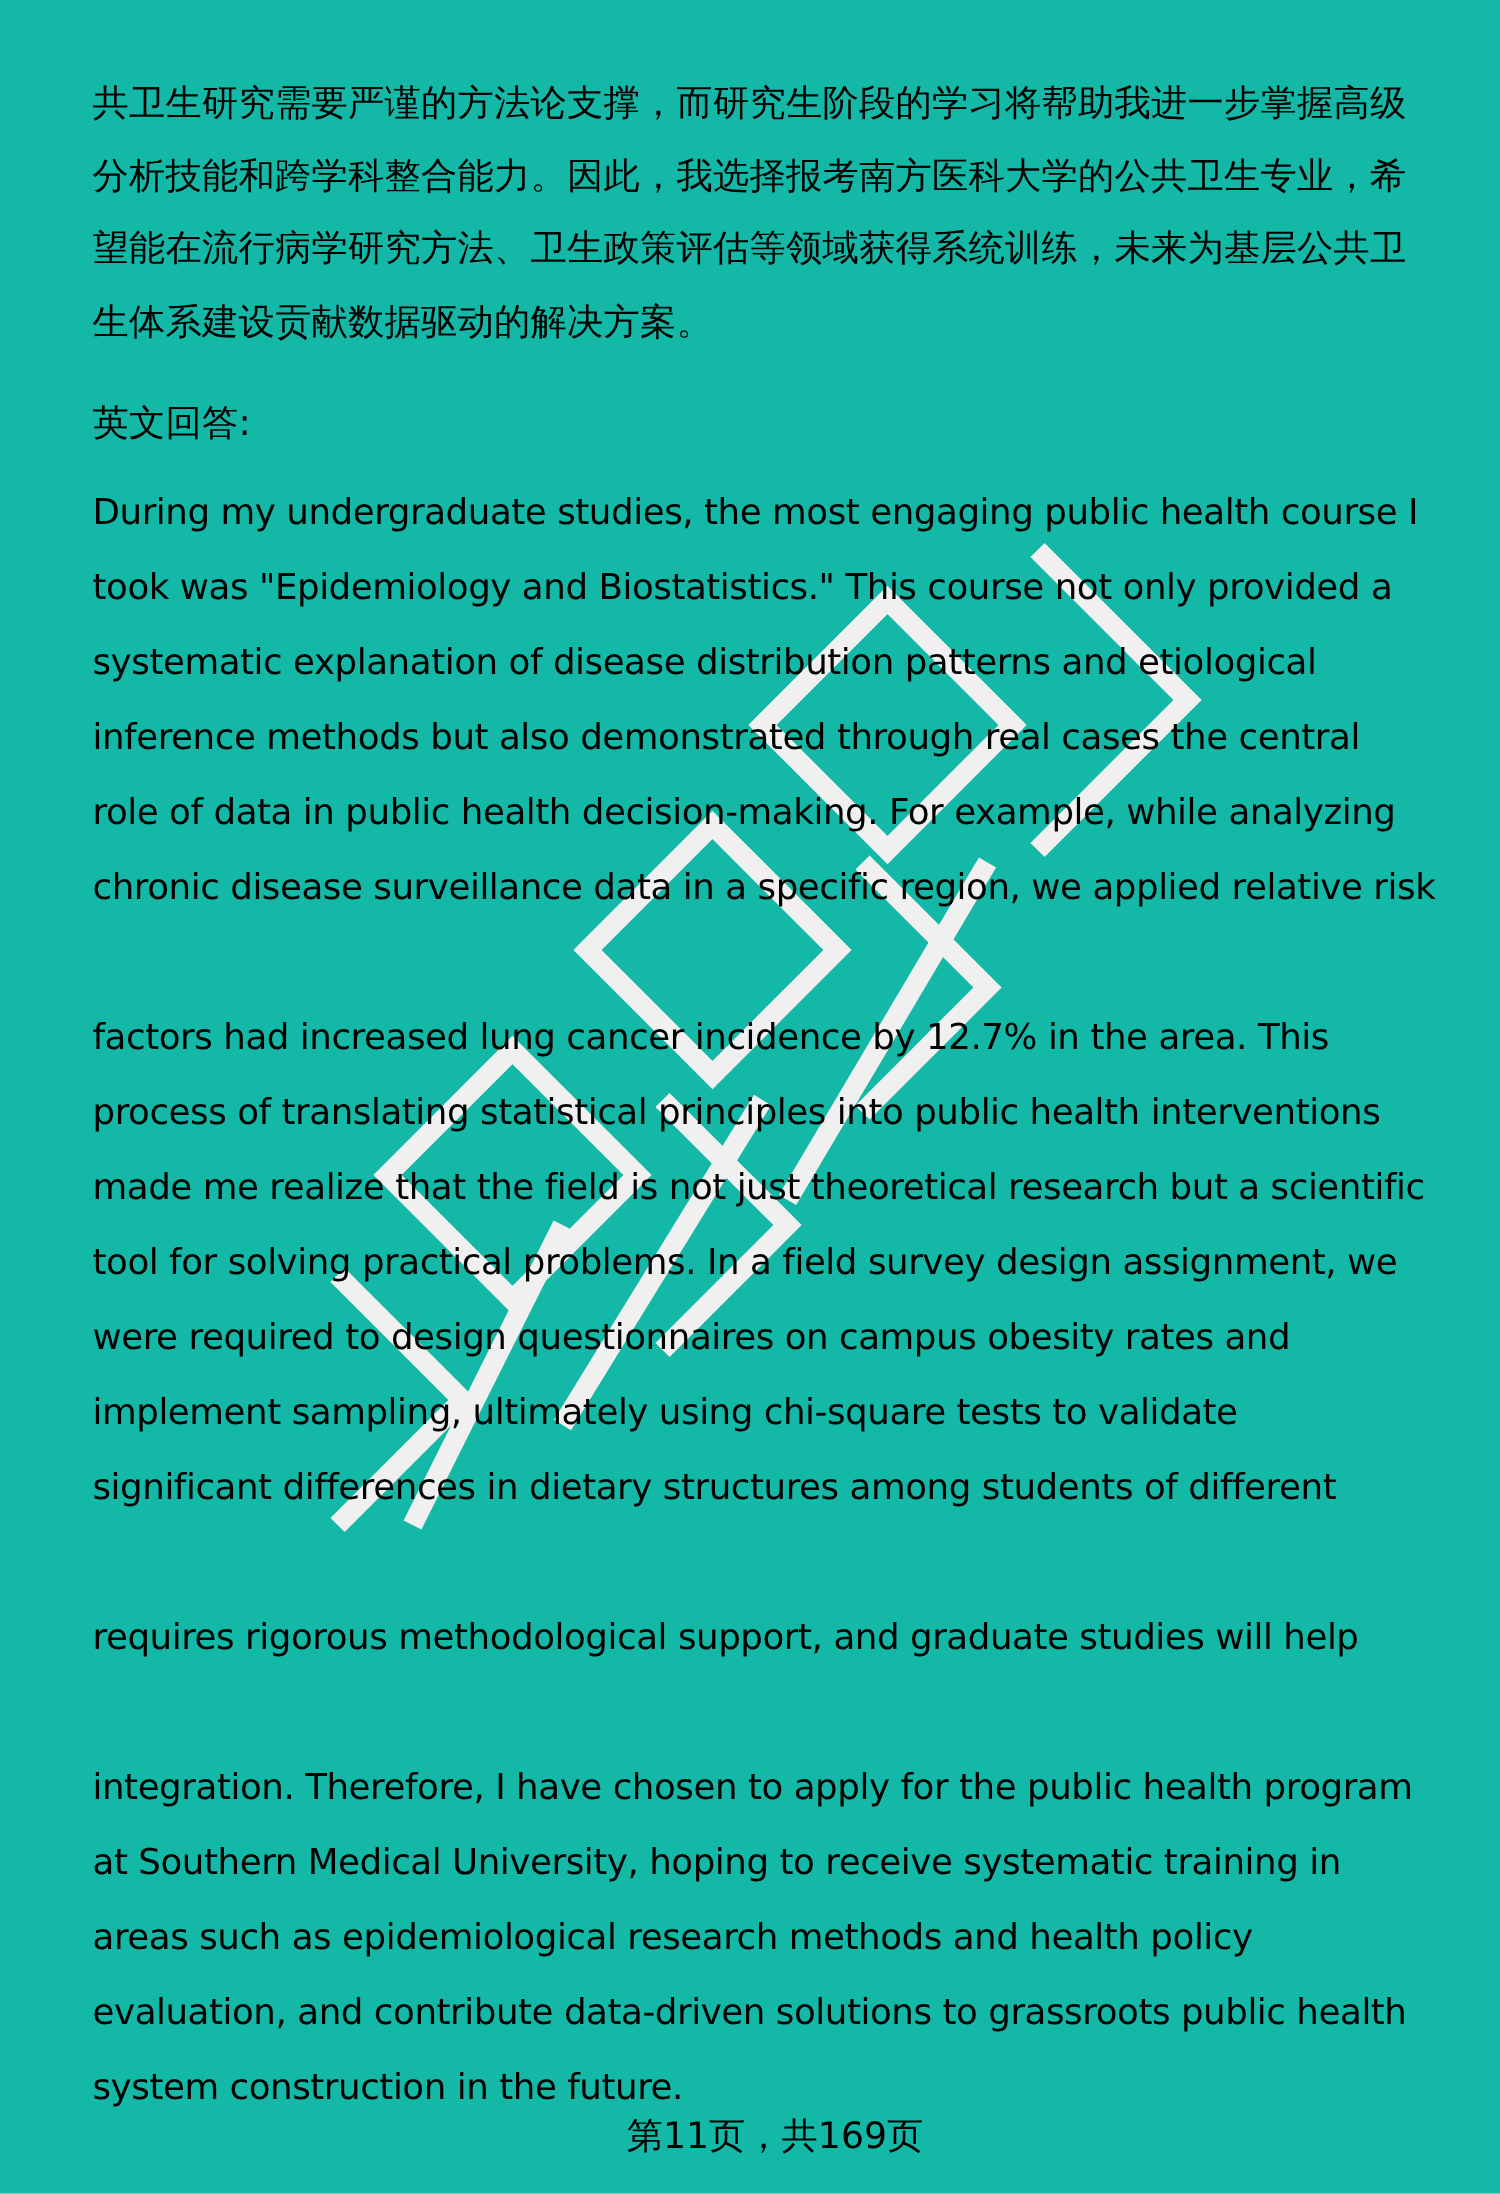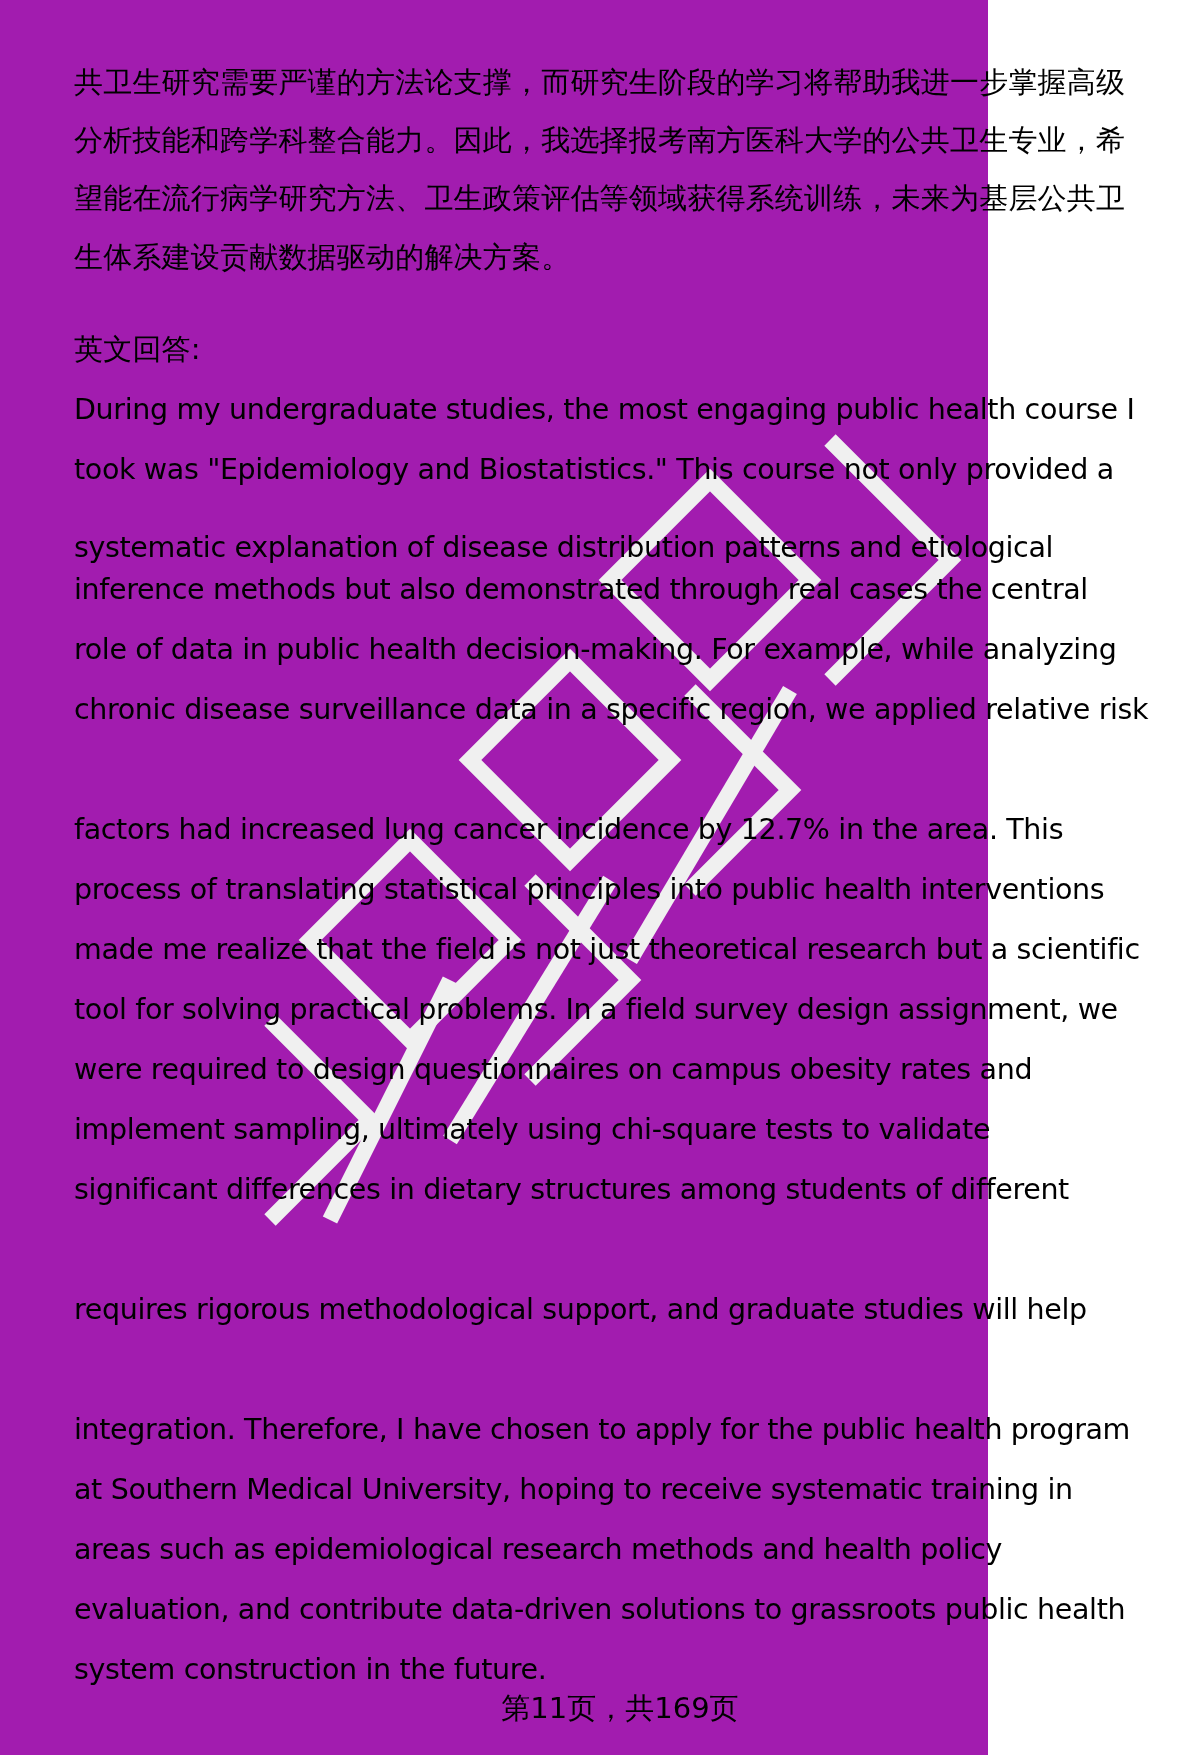--- a/index.html
+++ b/index.html
@@ -11,23 +11,23 @@
     width: 1200px;
     height: 1755px;
     position: relative;
     overflow: hidden;
     font-family: "DejaVu Sans", "Liberation Sans", sans-serif;
     color: #000000;
   }
   .page {
     position: absolute;
     left: 0; top: 0;
-    width: 988px;
+    width: 1200px;
     height: 1755px;
-    background: #a21caf;
+    background: #14b8a6;
   }
   .watermark-deco {
     position: absolute;
     left: 150px;
     top: 360px;
     width: 1000px;
     height: 1000px;
     z-index: 0;
     pointer-events: none;
   }
@@ -78,25 +78,25 @@
       <path d="M300 780 L460 520"></path>
       <path d="M480 600 L640 330"></path>
     </g>
   </svg>
 
   <div class="line cn" style="top:62px">共卫生研究需要严谨的方法论支撑，而研究生阶段的学习将帮助我进一步掌握高级</div>
   <div class="line cn" style="top:120px">分析技能和跨学科整合能力。因此，我选择报考南方医科大学的公共卫生专业，希</div>
   <div class="line cn" style="top:178px">望能在流行病学研究方法、卫生政策评估等领域获得系统训练，未来为基层公共卫</div>
   <div class="line cn" style="top:237px">生体系建设贡献数据驱动的解决方案。</div>
 
-  <div class="line cn" style="top:329px">英文回答:</div>
+  <div class="line cn" style="top:318px">英文回答:</div>
 
   <div class="line en" style="top:390px">During my undergraduate studies, the most engaging public health course I</div>
   <div class="line en" style="top:450px">took was "Epidemiology and Biostatistics." This course not only provided a</div>
-  <div class="line en" style="top:528px">systematic explanation of disease distribution patterns and etiological</div>
+  <div class="line en" style="top:510px">systematic explanation of disease distribution patterns and etiological</div>
   <div class="line en" style="top:570px">inference methods but also demonstrated through real cases the central</div>
   <div class="line en" style="top:630px">role of data in public health decision-making. For example, while analyzing</div>
   <div class="line en" style="top:690px">chronic disease surveillance data in a specific region, we applied relative risk</div>
   <div class="line en" style="top:810px">factors had increased lung cancer incidence by 12.7% in the area. This</div>
   <div class="line en" style="top:870px">process of translating statistical principles into public health interventions</div>
   <div class="line en" style="top:930px">made me realize that the field is not just theoretical research but a scientific</div>
   <div class="line en" style="top:990px">tool for solving practical problems. In a field survey design assignment, we</div>
   <div class="line en" style="top:1050px">were required to design questionnaires on campus obesity rates and</div>
   <div class="line en" style="top:1110px">implement sampling, ultimately using chi-square tests to validate</div>
   <div class="line en" style="top:1170px">significant differences in dietary structures among students of different</div>

